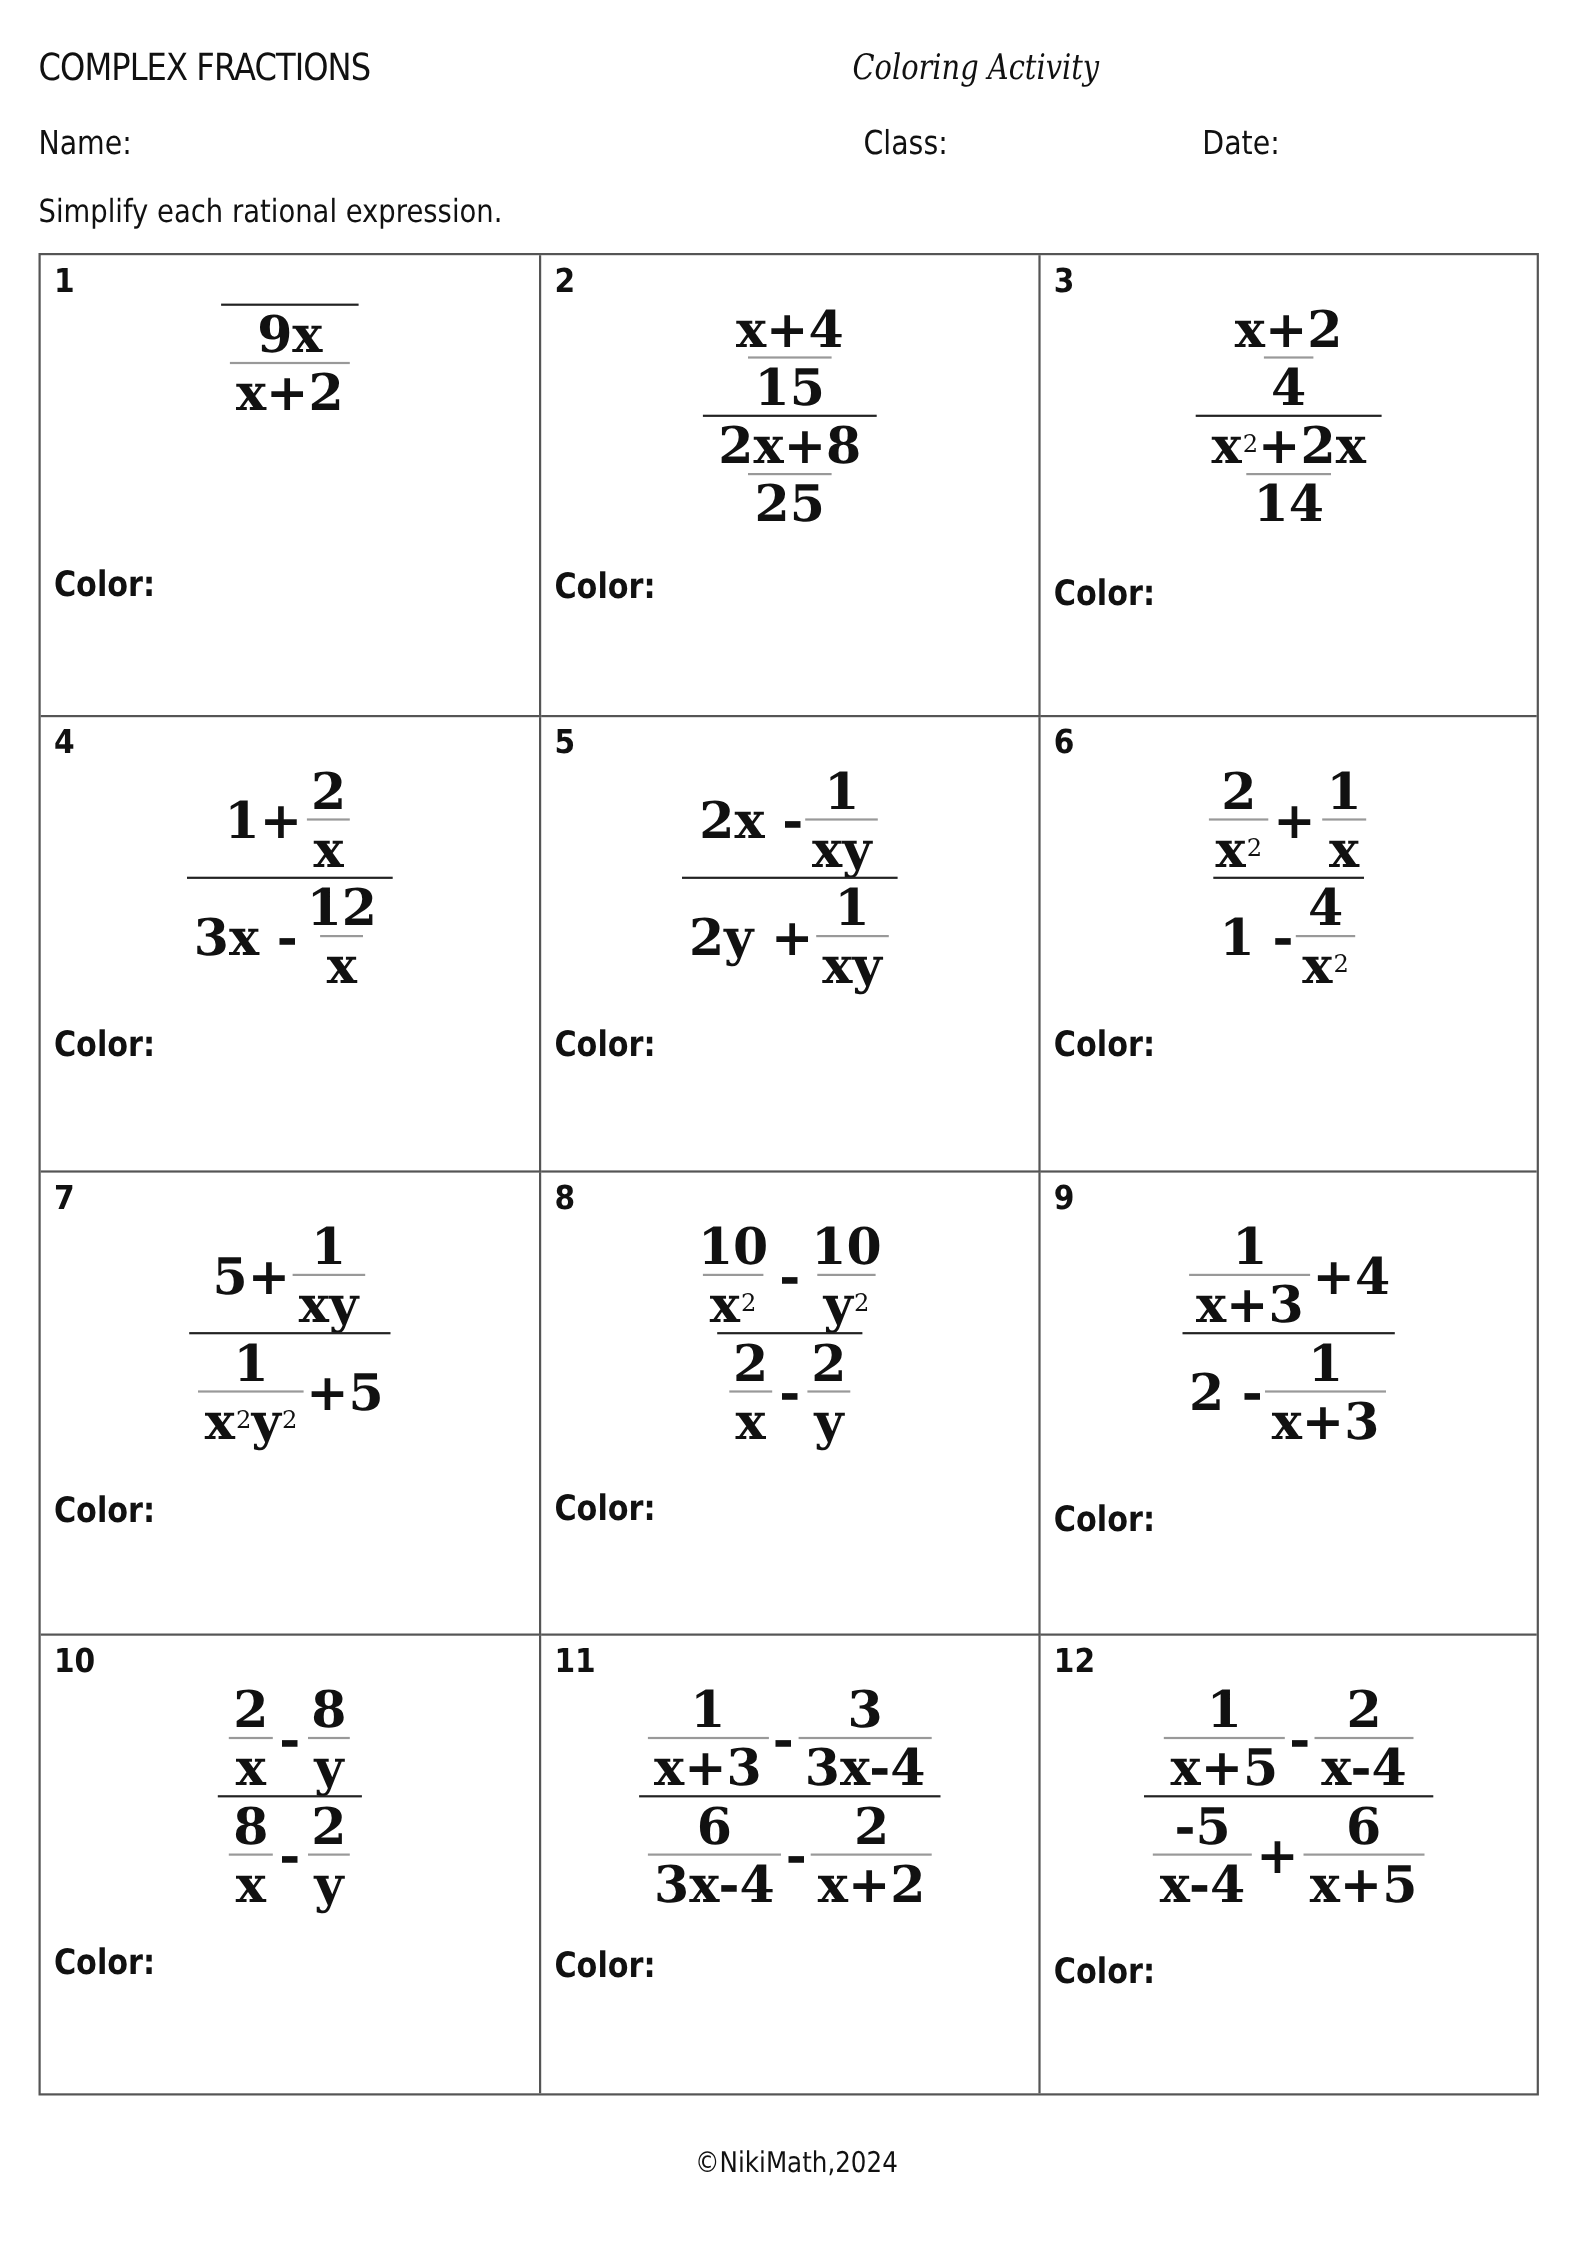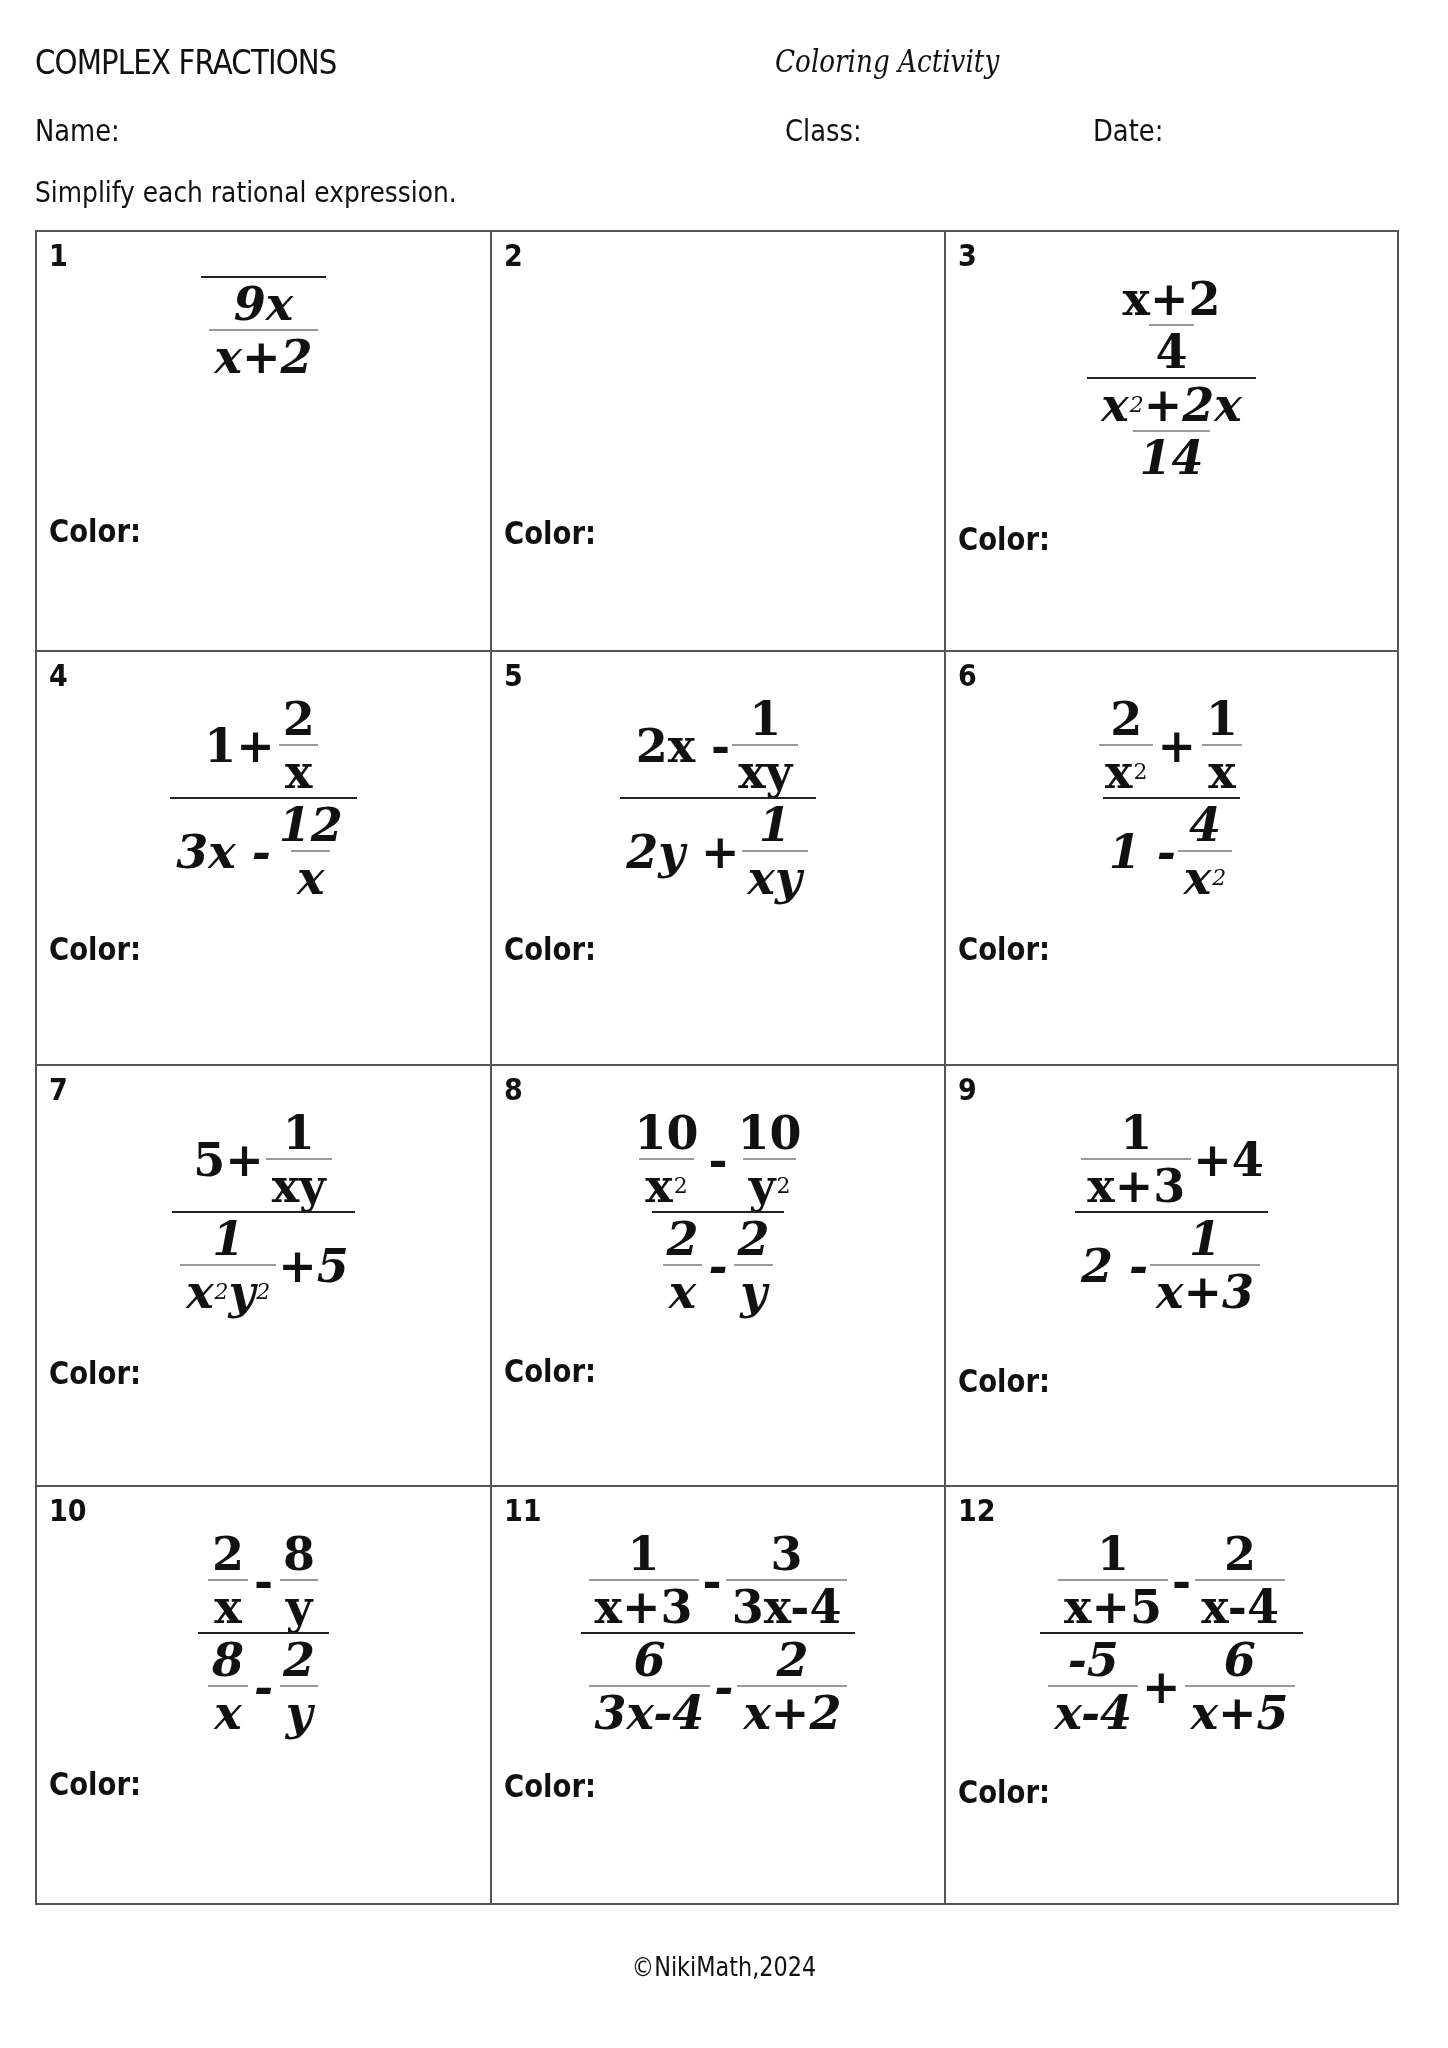--- a/index.html
+++ b/index.html
@@ -17,21 +17,21 @@
   .cell { position: relative; border-right: 2px solid #555; border-bottom: 2px solid #555; box-sizing: border-box; }
   .cell:nth-child(3n) { border-right: none; }
   .cell:nth-child(n+10) { border-bottom: none; }
   .num { position: absolute; left: 12px; top: 6px; font-family: "DejaVu Sans", sans-serif; font-weight: bold; font-size: 30px; transform: scaleX(0.9); transform-origin: left; }
   .color { position: absolute; left: 12px; font-family: "DejaVu Sans", sans-serif; font-weight: bold; font-size: 32px; transform: scaleX(0.86); transform-origin: left; }
   .expr { position: absolute; left: 0; right: 0; top: 44px; display: flex; justify-content: center; }
   .m { font-family: "DejaVu Serif", serif; font-size: 46px; font-weight: bold; line-height: 1; display: inline-flex; align-items: center; }
   .frac { display: inline-flex; flex-direction: column; align-items: center; vertical-align: middle; margin: 0 2px; }
   .frac > .num-part { padding: 0 6px 2px 6px; }
   .frac > .den-part { padding: 3px 6px 0 6px; border-top: 2px solid #999; }
-  .frac.main > .den-part { border-top: 2.5px solid #222; font-style: italic; }
+  .frac.main > .den-part { border-top: 2.5px solid #222; }
   .op { padding: 0 2px; }
   sup { font-size: 22px; font-weight: normal; vertical-align: 20px; margin-left: 1px; }
 </style>
 </head>
 <body>
 
 <div class="hdr title">COMPLEX FRACTIONS</div>
 <div class="hdr subtitle">Coloring Activity</div>
 <div class="hdr lbl name">Name:</div>
 <div class="hdr lbl cls">Class:</div>
@@ -48,20 +48,34 @@
                 <span class="num-part"><span>9x</span></span>
                 <span class="den-part"><span>x+2</span></span>
               </span></span>
           </span>
         </span>
       </div>
       <div class="color" style="top: 280px;">Color:</div>
     </div>
     <div class="cell">
       <div class="num">2</div>
+      <div class="expr">
+        <span class="m">
+          <span class="frac main">
+            <span class="num-part"><span class="frac">
+                <span class="num-part"><span>x+4</span></span>
+                <span class="den-part"><span>15</span></span>
+              </span></span>
+            <span class="den-part"><span class="frac">
+                <span class="num-part"><span>2x+8</span></span>
+                <span class="den-part"><span>25</span></span>
+              </span></span>
+          </span>
+        </span>
+      </div>
       <div class="color" style="top: 282px;">Color:</div>
     </div>
     <div class="cell">
       <div class="num">3</div>
       <div class="expr">
         <span class="m">
           <span class="frac main">
             <span class="num-part"><span class="frac">
                 <span class="num-part"><span>x+2</span></span>
                 <span class="den-part"><span>4</span></span>

